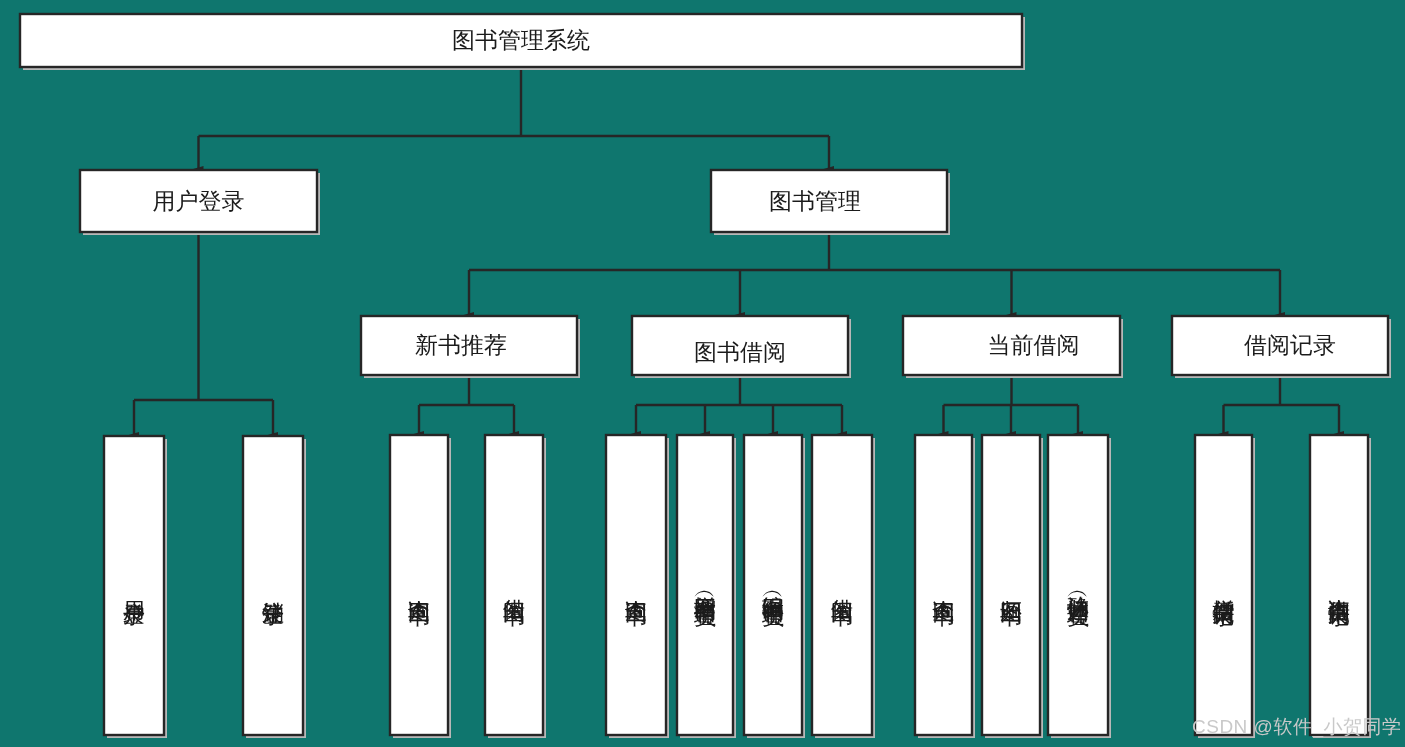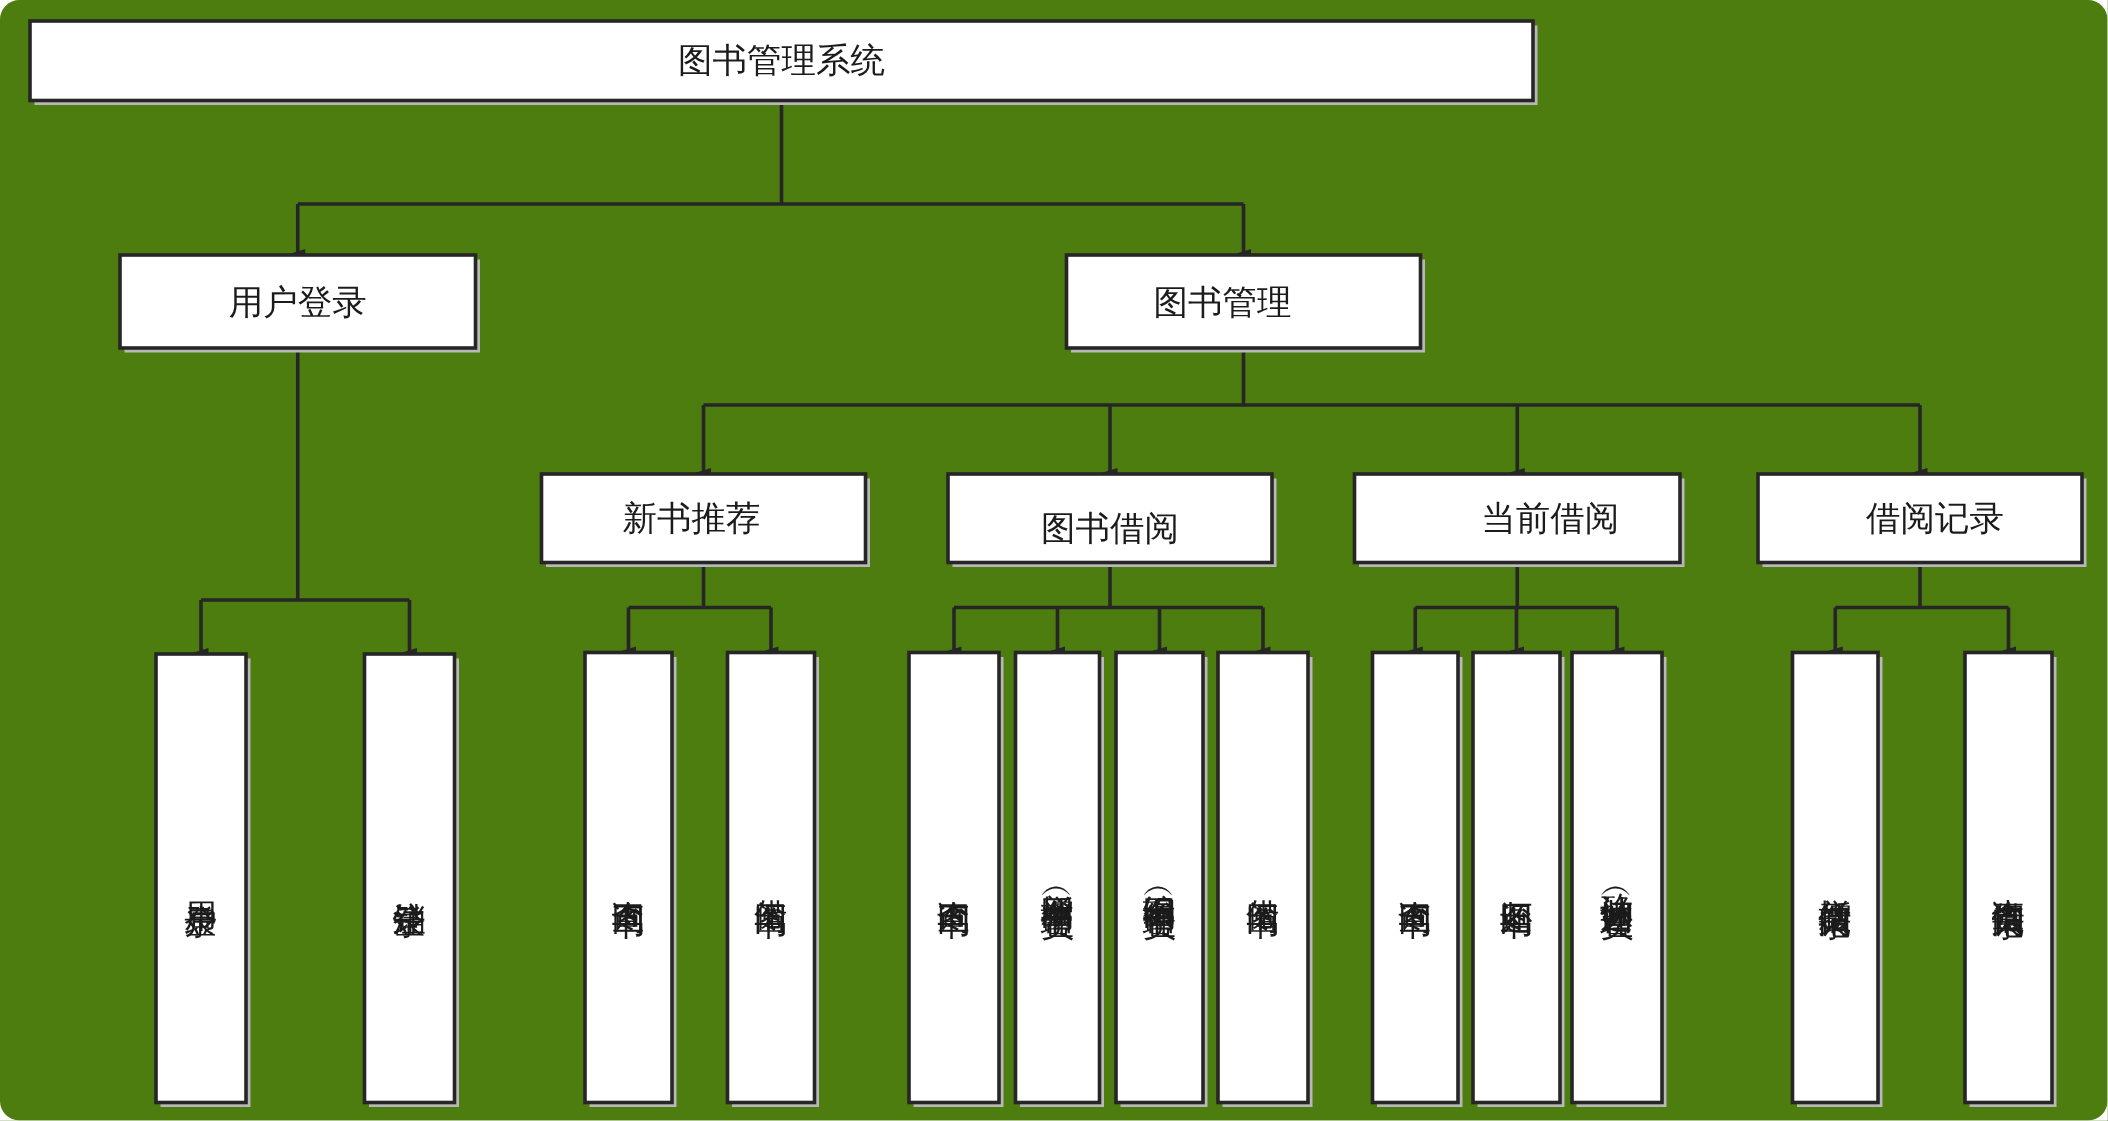--- a/index.html
+++ b/index.html
@@ -1,20 +1,20 @@
 <!DOCTYPE html>
 <html><head>
 <meta charset="utf-8">
 <style>
   html,body{margin:0;padding:0;background:#ffffff;}
   body{
     font-family:"Liberation Sans","DejaVu Sans",sans-serif;
     width:1405px;height:747px;overflow:hidden;
   }
-  #stage{position:relative;width:1405px;height:747px;background:#4d7c0f;border-radius:13px;}
+  #stage{position:relative;width:1405px;height:747px;background:#0f766e;}
   svg{position:absolute;left:0;top:0;width:1405px;height:747px;display:block;}
   .node-rect{fill:#ffffff;stroke:#262626;stroke-width:2.4;}
   .node-shadow{fill:#b8b8b8;}
   .link{stroke:#262626;stroke-width:2.4;fill:none;}
   .vlabel-wrap{
     position:absolute;
     display:flex;
     align-items:center;
     justify-content:center;
     writing-mode:vertical-rl;
@@ -147,13 +147,14 @@
       <div class="vlabel-wrap" style="left: 744px; top: 435px; width: 58px; height: 300px;">编辑图书（管理员）</div>
       <div class="vlabel-wrap" style="left: 812px; top: 435px; width: 60px; height: 300px;">借阅图书</div>
       <div class="hlabel-wrap" style="left: 903px; top: 316px; width: 217px; height: 59px; padding-left: 22px;">当前借阅</div>
       <div class="vlabel-wrap" style="left: 915px; top: 435px; width: 57px; height: 300px;">查询图书</div>
       <div class="vlabel-wrap" style="left: 982px; top: 435px; width: 58px; height: 300px;">归还图书</div>
       <div class="vlabel-wrap" style="left: 1048px; top: 435px; width: 60px; height: 300px;">确认归还（管理员）</div>
       <div class="hlabel-wrap" style="left: 1172px; top: 316px; width: 236px; height: 59px;">借阅记录</div>
       <div class="vlabel-wrap" style="left: 1195px; top: 435px; width: 57px; height: 300px;">新增借阅记录</div>
       <div class="vlabel-wrap" style="left: 1310px; top: 435px; width: 58px; height: 300px;">查询借阅记录</div>
     </div>
+  <div class="watermark" style="left: 1192px; top: 714px;">CSDN @软件_小贺同学</div>
 </div>
 
 </body></html>

